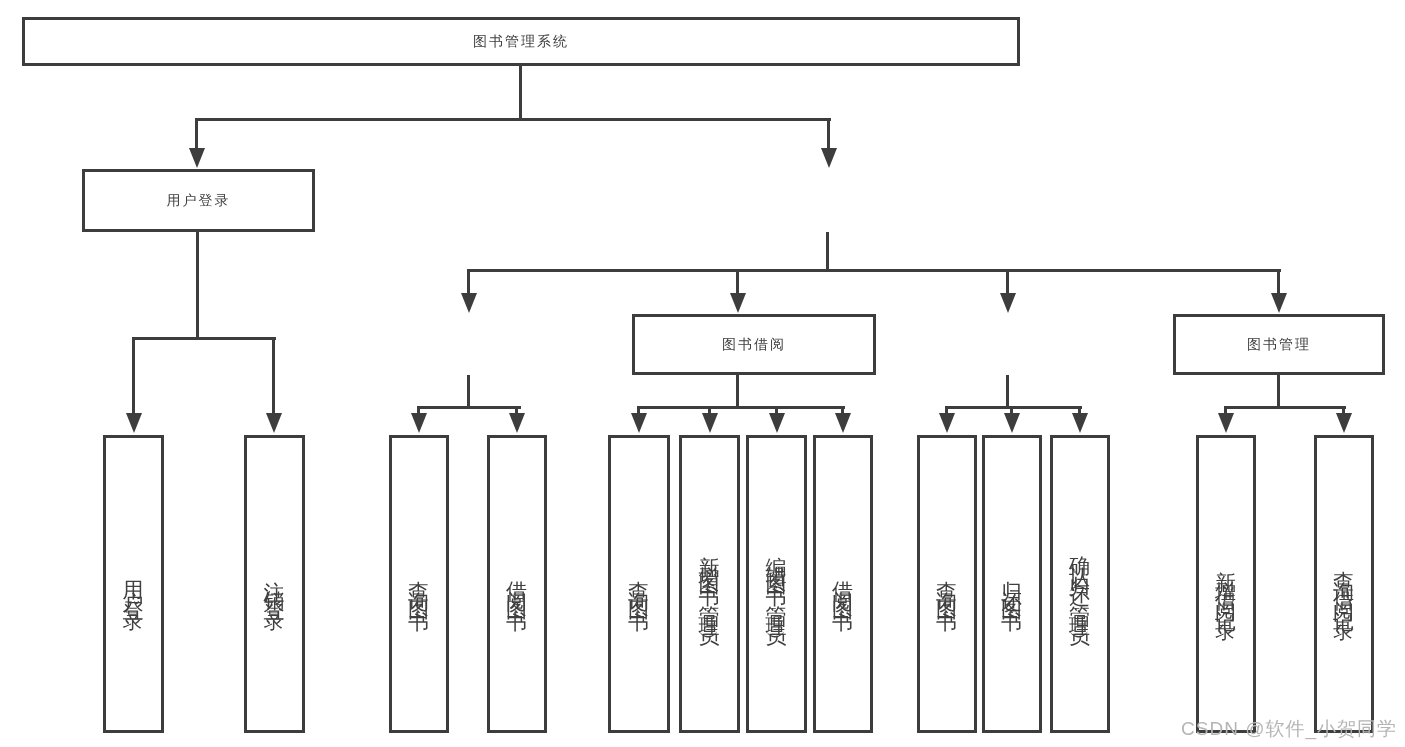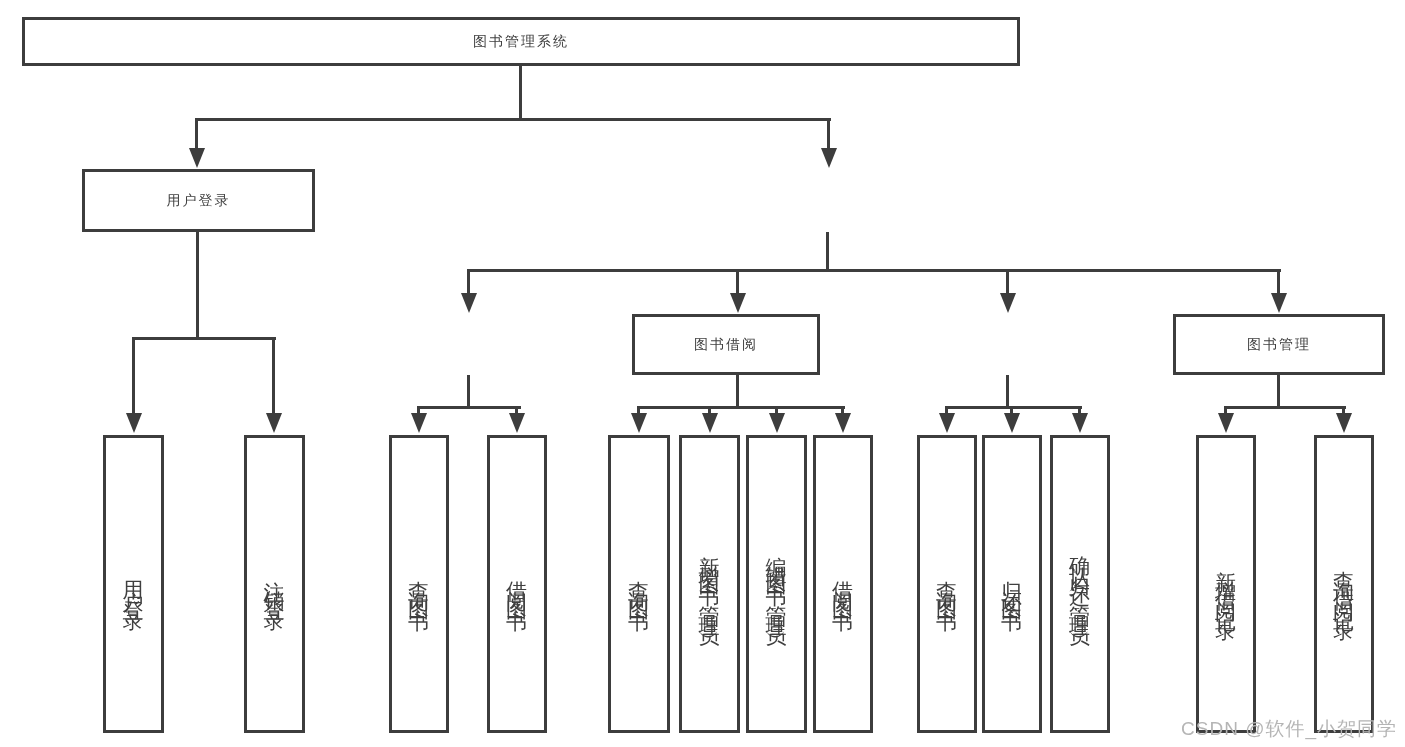--- a/index.html
+++ b/index.html
@@ -62,21 +62,21 @@
 <div class="canvas">
 
   <div class="box hbox" style="left:22px;top:17px;width:998px;height:49px;">
     <span>图书管理系统</span>
   </div>
 
   <div class="box hbox" style="left:82px;top:169px;width:233px;height:63px;">
     <span>用户登录</span>
   </div>
 
-  <div class="box hbox" style="left:632px;top:314px;width:188px;height:61px;">
+  <div class="box hbox" style="left:632px;top:314px;width:244px;height:61px;">
     <span>图书借阅</span>
   </div>
   <div class="box hbox" style="left:1173px;top:314px;width:212px;height:61px;">
     <span>图书管理</span>
   </div>
 
   <div class="box leaf" style="left:103px;top:435px;width:61px;height:298px;">
     <span>用户登录</span>
   </div>
   <div class="box leaf" style="left:244px;top:435px;width:61px;height:298px;">

